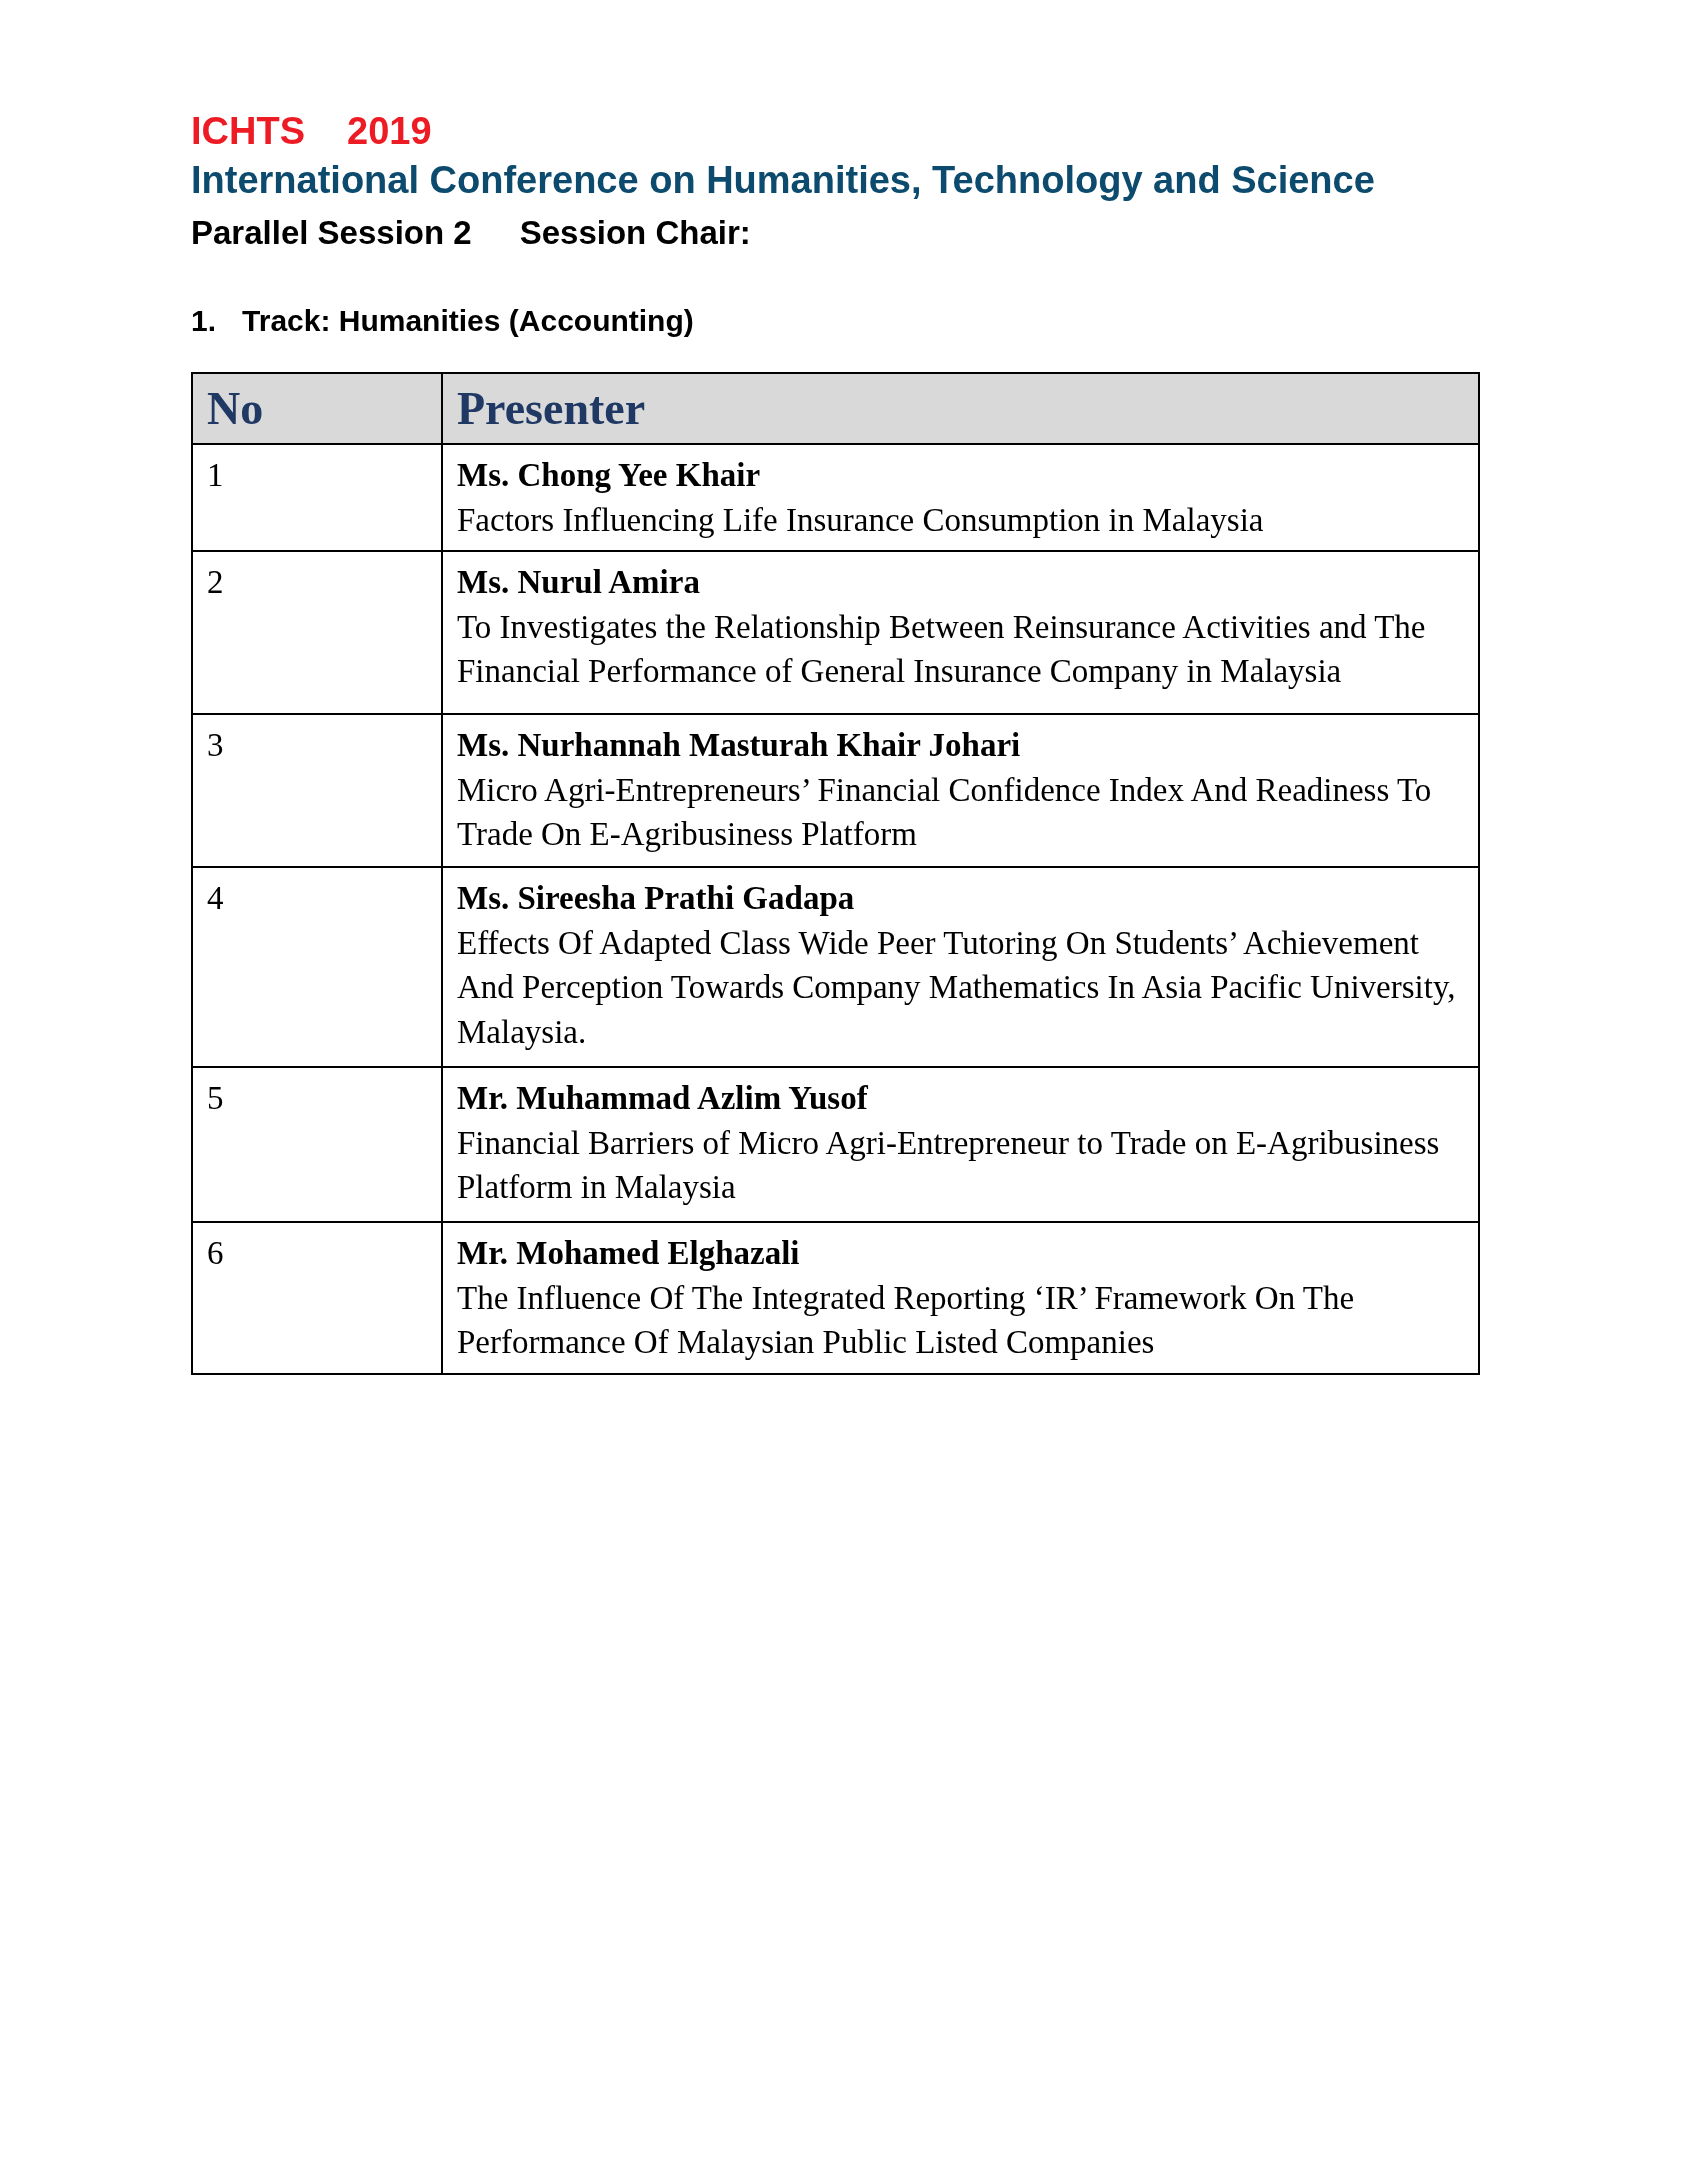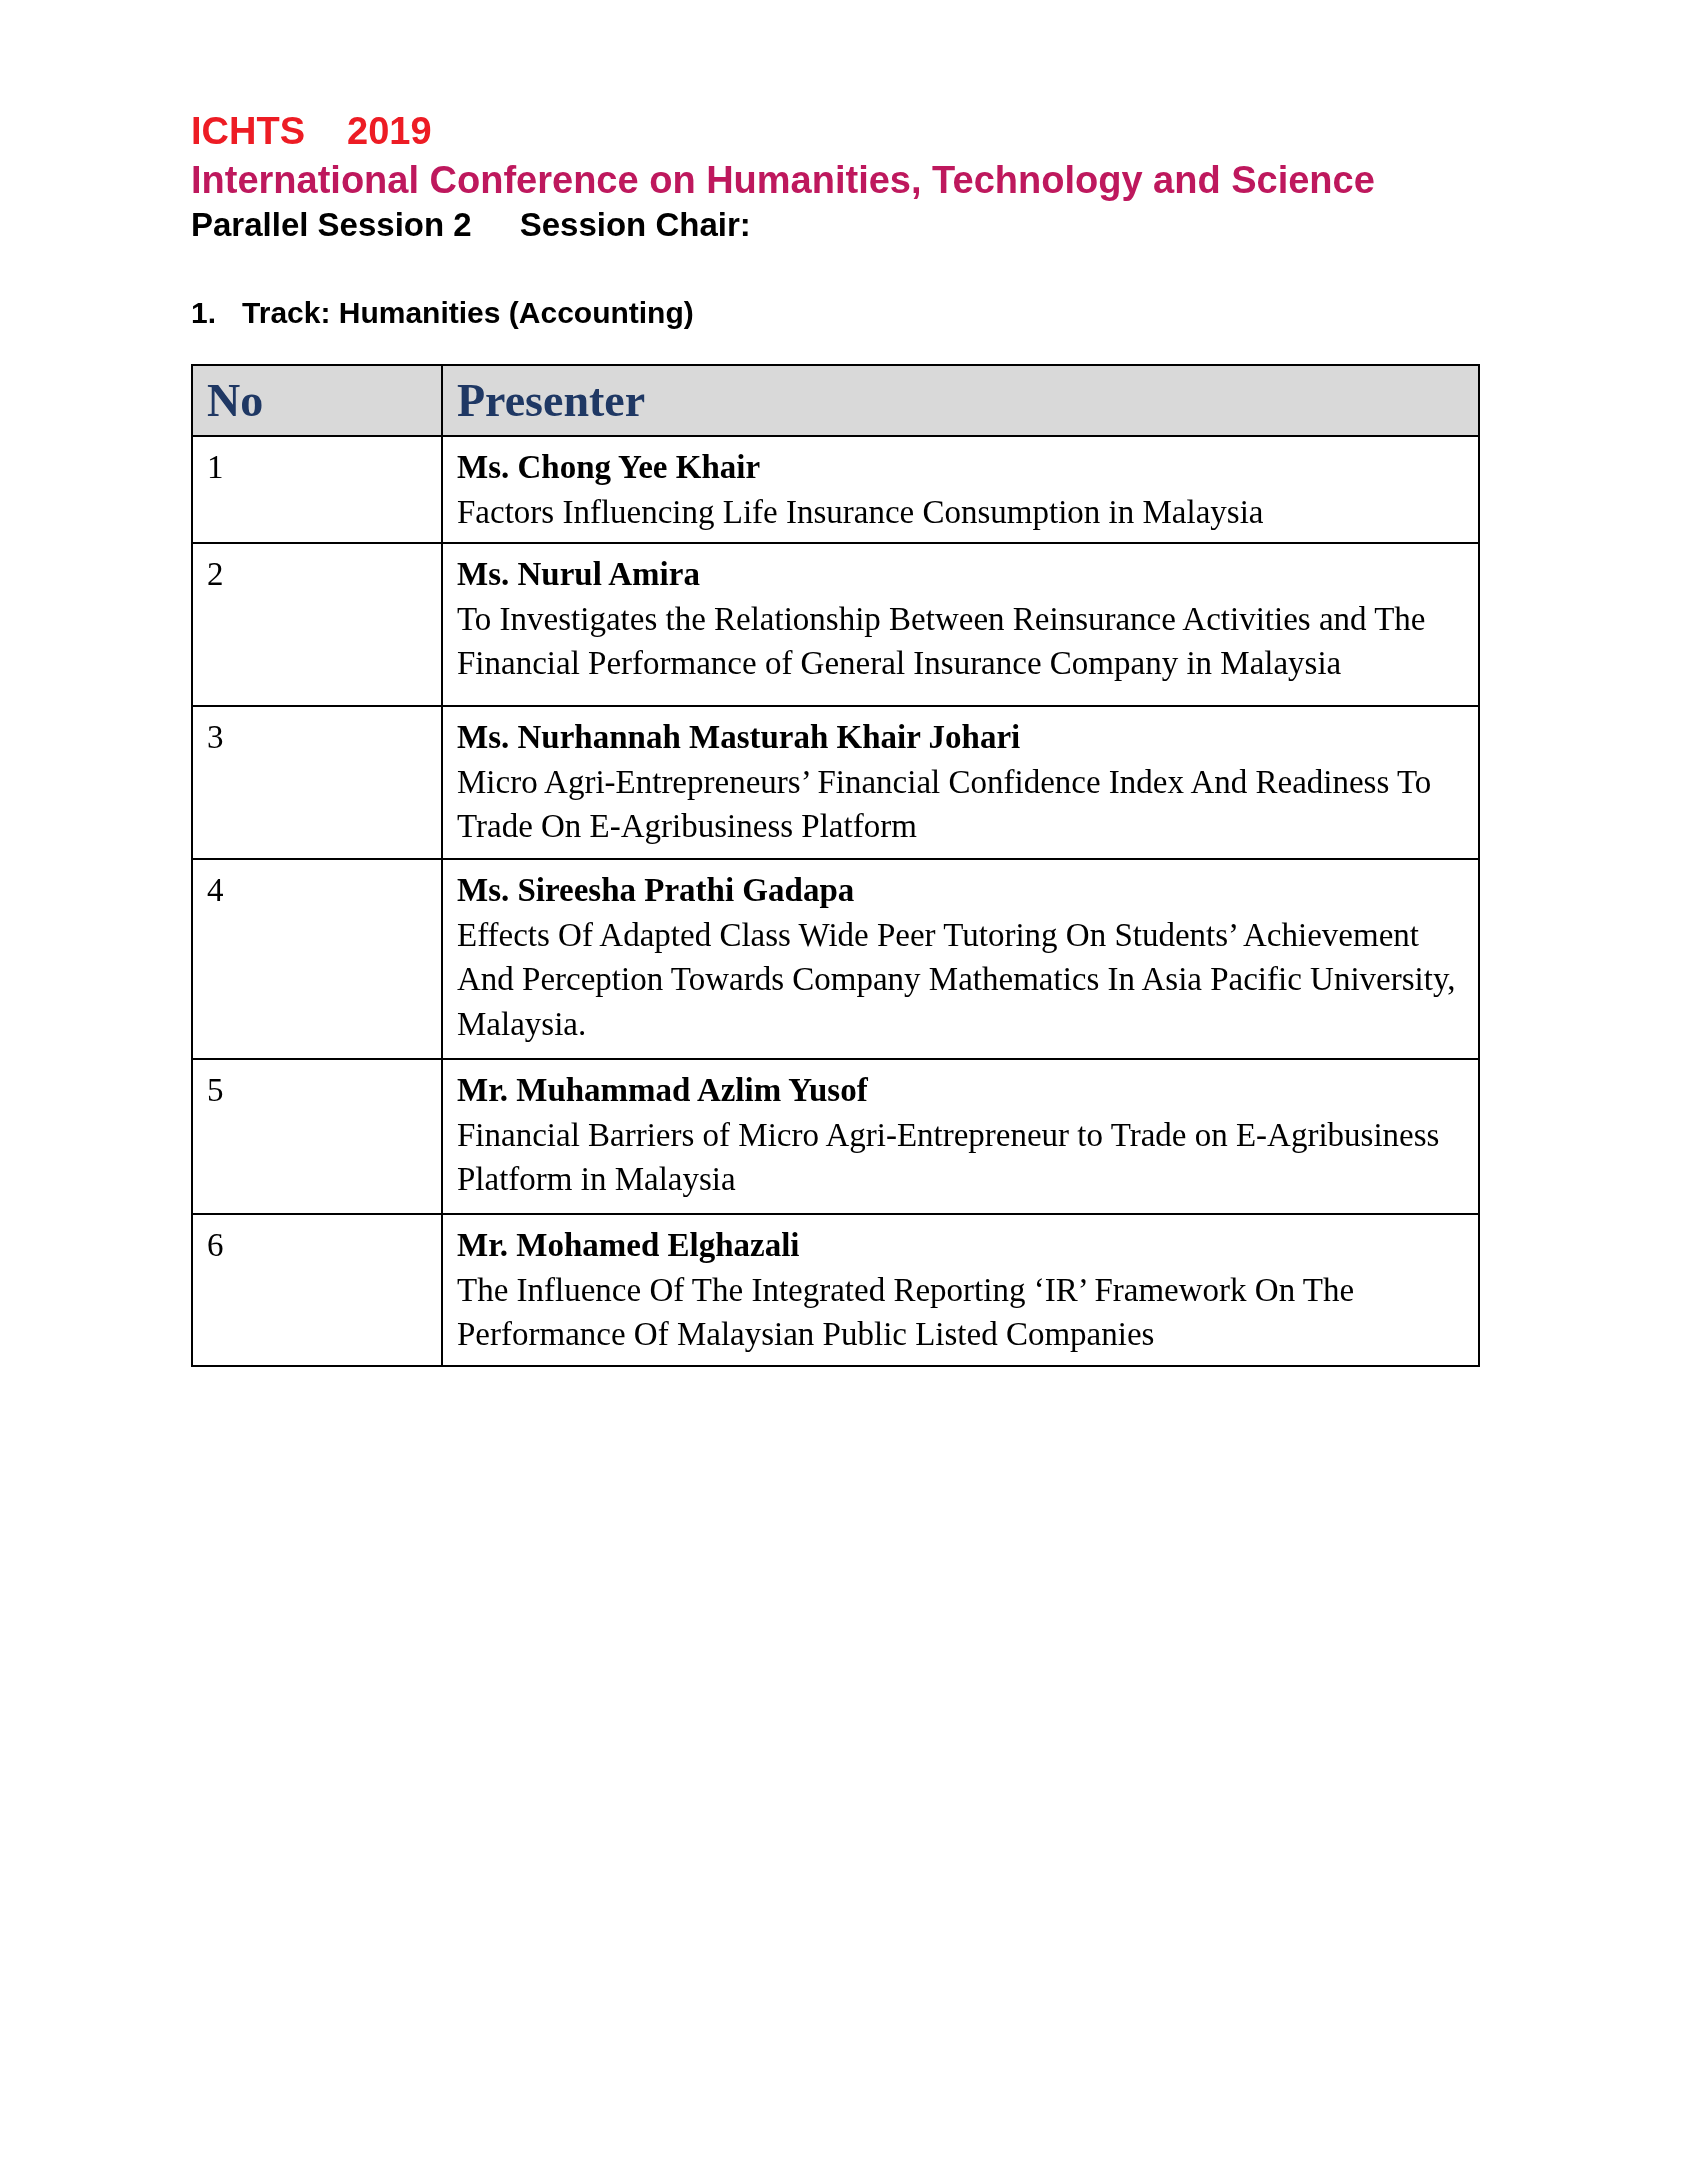--- a/index.html
+++ b/index.html
@@ -29,29 +29,30 @@
     color: #ED1C24;
     display: flex;
   }
   .conf-code .code-year { margin-left: 42px; }
 
   .conf-title {
     font-family: "Liberation Sans", sans-serif;
     font-weight: bold;
     font-size: 38px;
     line-height: 1.25;
-    color: #be185d;
+    color: #0c4a6e;
     margin-top: 2px;
   }
 
   .session-line {
     font-family: "Liberation Sans", sans-serif;
     font-weight: bold;
     font-size: 33px;
     line-height: 1.3;
+    margin-top: 8px;
     display: flex;
     white-space: pre-wrap;
   }
   .session-line .seg-room { margin-left: 46px; }
   .session-line .seg-chair { margin-left: 48px; }
 
   .track-line {
     font-family: "Liberation Sans", sans-serif;
     font-weight: bold;
     font-size: 30px;

